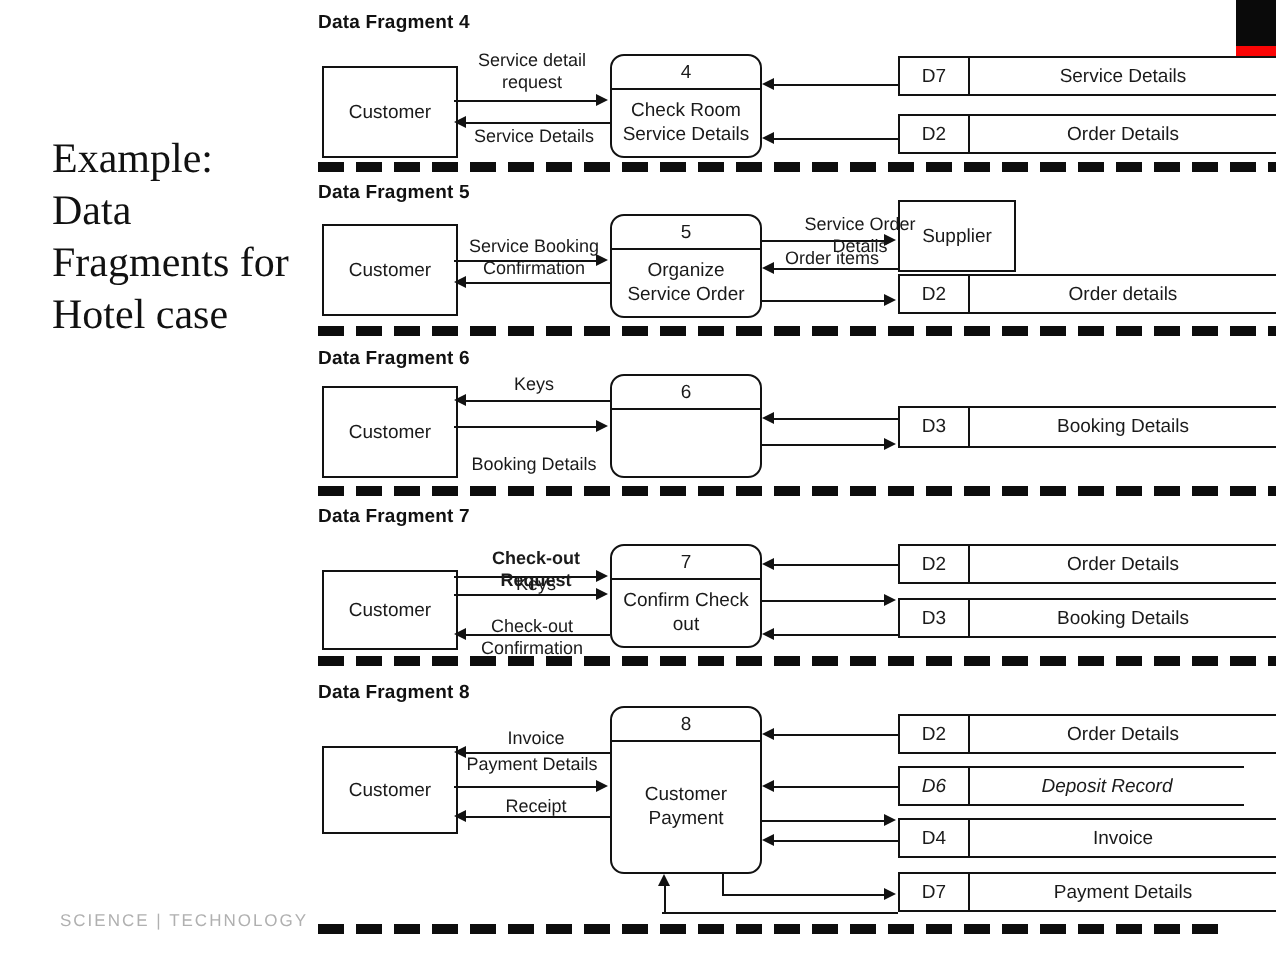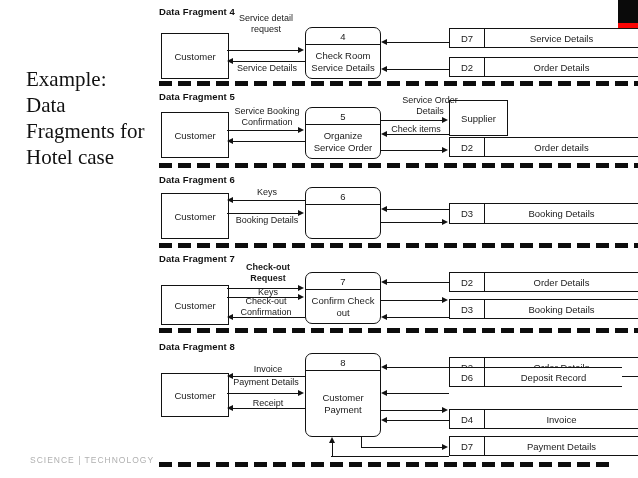--- a/index.html
+++ b/index.html
@@ -93,21 +93,21 @@
   .ar{position:absolute;width:0;height:0;}
   .ar-r{border-top:3.6px solid transparent;border-bottom:3.6px solid transparent;border-left:6px solid #121212;}
   .ar-l{border-top:3.6px solid transparent;border-bottom:3.6px solid transparent;border-right:6px solid #121212;}
   .ar-u{border-left:3.6px solid transparent;border-right:3.6px solid transparent;border-bottom:6px solid #121212;}
 
   
   .flab{
     position:absolute;font-size:9px;color:#1a1a1a;line-height:10.5px;
     text-align:center;white-space:nowrap;background:transparent;
   }
-  .flab.multi{white-space:normal;}
+  .flab.multi{white-space:normal;margin-top:12px;}
 </style>
 </head>
 <body>
 
 <div id="slide">
 
   <div class="corner-black"></div>
   <div class="corner-red"></div>
 
   <div class="title">Example: Data Fragments for Hotel case</div>
@@ -177,21 +177,21 @@
 
     <div class="hline" style="left:78px;top:141px;width:72px;"></div>
     <div class="ar ar-l" style="left:72px;top:137.5px;"></div>
 
     <div class="hline" style="left:226px;top:120px;width:62px;"></div>
     <div class="ar ar-r" style="left:287px;top:116.5px;"></div>
     <div class="flab multi" style="left:240px;top:95px;width:70px;">Service Order Details</div>
 
     <div class="hline" style="left:232px;top:134px;width:62px;"></div>
     <div class="ar ar-l" style="left:226px;top:130.5px;"></div>
-    <div class="flab" style="left:228px;top:124px;width:66px;">Check items</div>
+    <div class="flab" style="left:228px;top:124px;width:66px;">Order items</div>
 
     <div class="hline" style="left:226px;top:150px;width:62px;"></div>
     <div class="ar ar-r" style="left:287px;top:146.5px;"></div>
 
     <div class="sep" style="left:4px;top:163px;width:479px;"></div>
 
     <div class="frag-label" style="left:4px;top:174px;">Data Fragment 6</div>
 
     <div class="entity" style="left:6px;top:193px;width:66px;height:44px;">
       <span>Customer</span>
@@ -273,21 +273,21 @@
 
     <div class="process" style="left:150px;top:353px;width:76px;height:84px;">
       <div class="pnum">8</div>
       <div class="pname">Customer Payment</div>
     </div>
 
     <div class="store" style="left:294px;top:357px;width:189px;height:20px;">
       <div class="sid">D2</div>
       <div class="sname">Order Details</div>
     </div>
-    <div class="store" style="left:294px;top:367px;width:173px;height:20px;">
+    <div class="store" style="left:294px;top:383px;width:173px;height:20px;font-style:italic;">
       <div class="sid">D6</div>
       <div class="sname">Deposit Record</div>
     </div>
     <div class="store" style="left:294px;top:409px;width:189px;height:20px;">
       <div class="sid">D4</div>
       <div class="sname">Invoice</div>
     </div>
     <div class="store" style="left:294px;top:436px;width:189px;height:20px;">
       <div class="sid">D7</div>
       <div class="sname">Payment Details</div>

